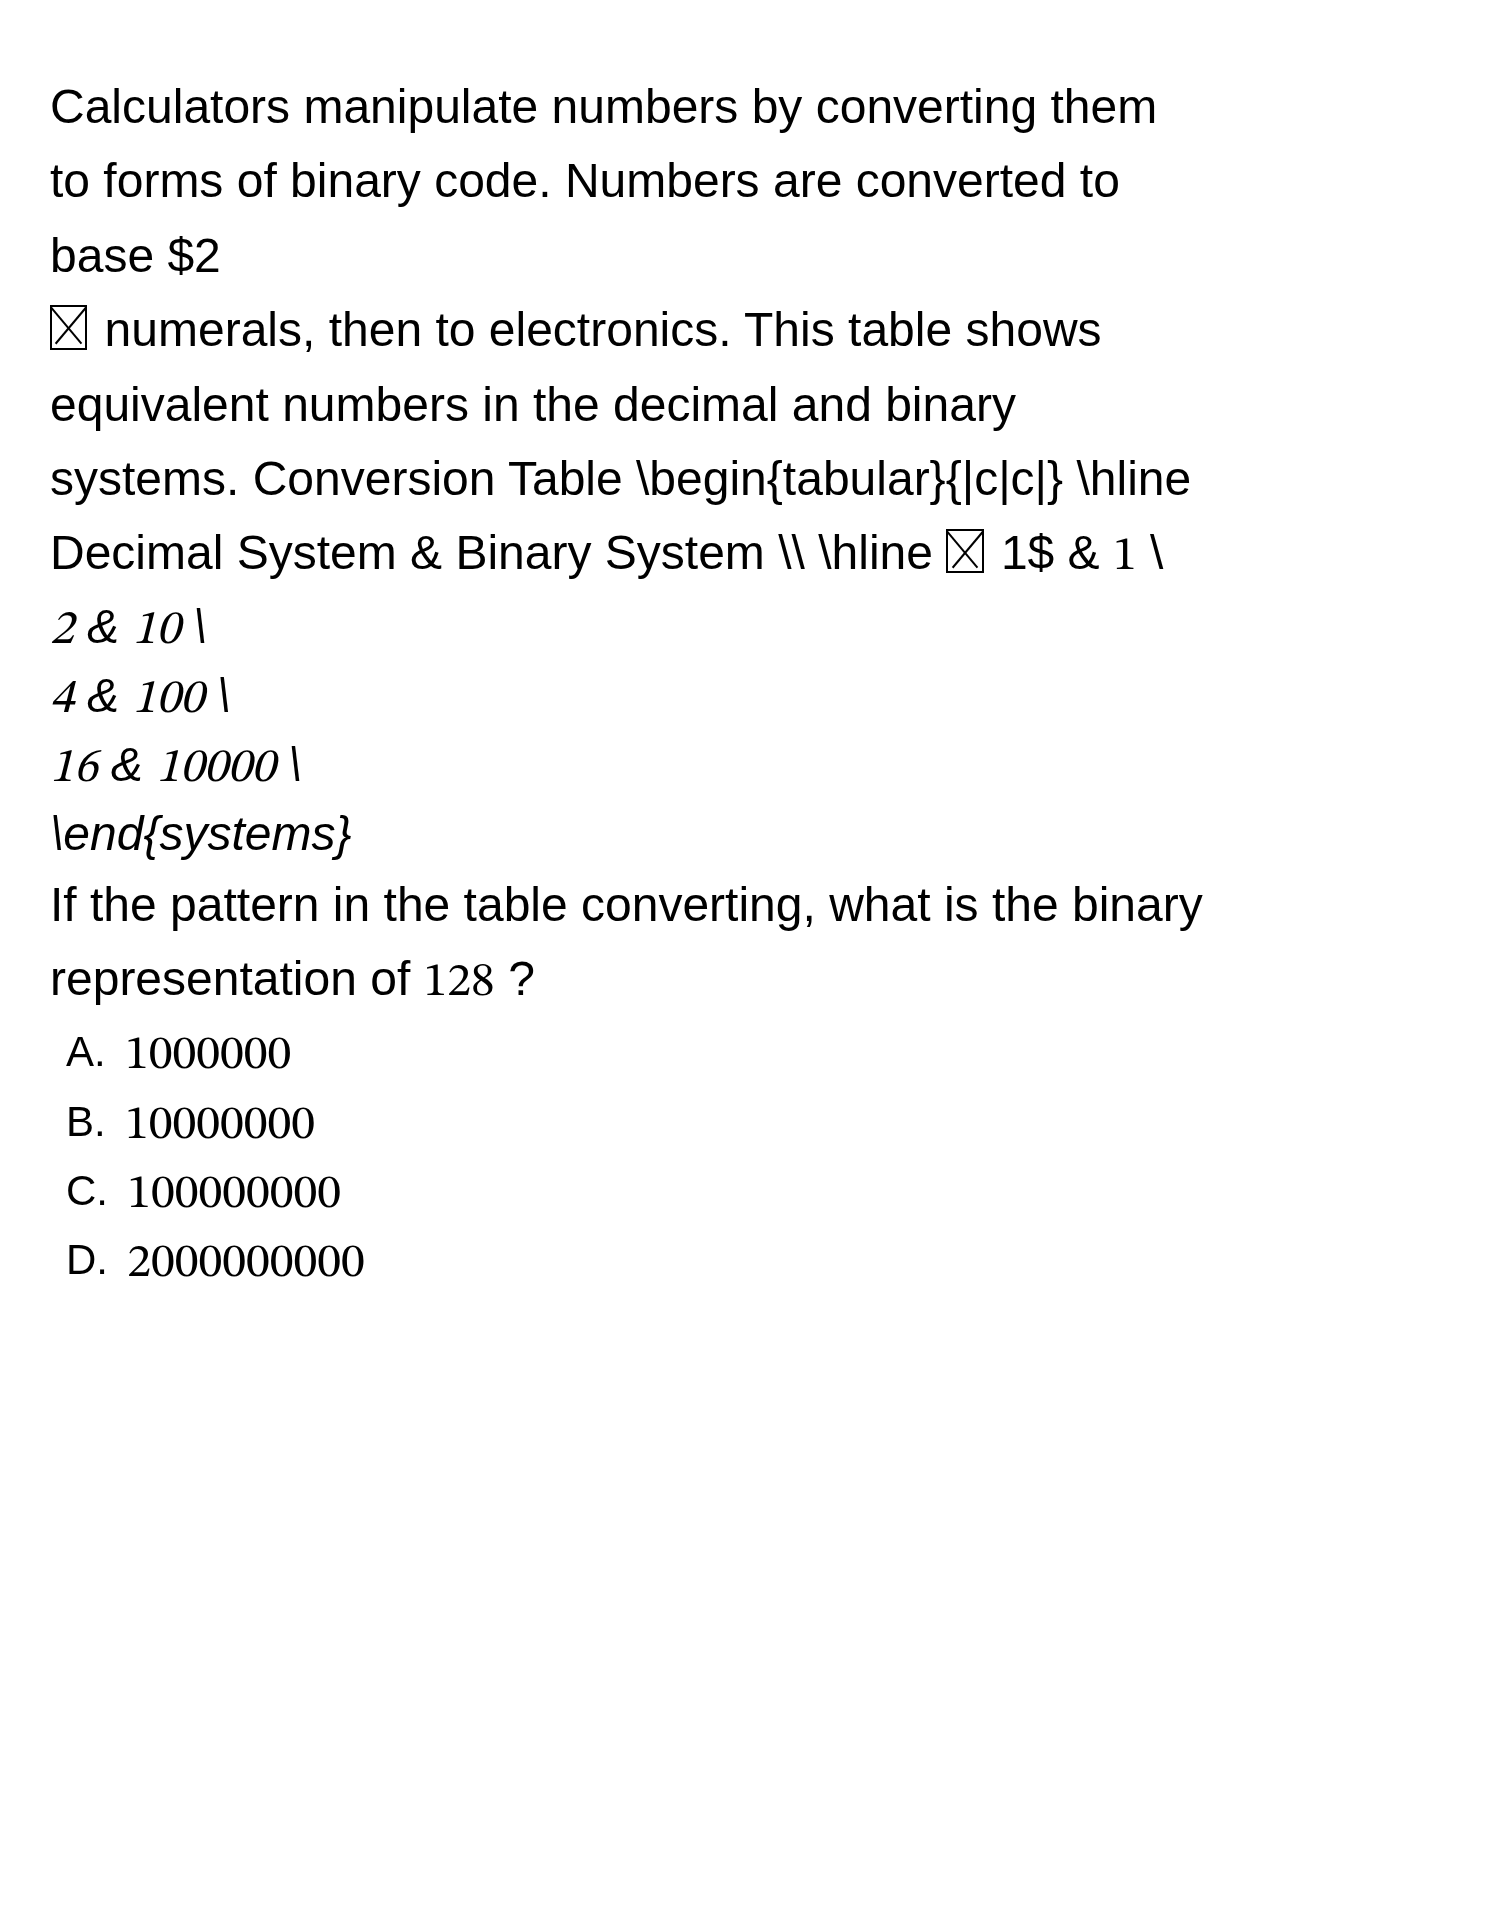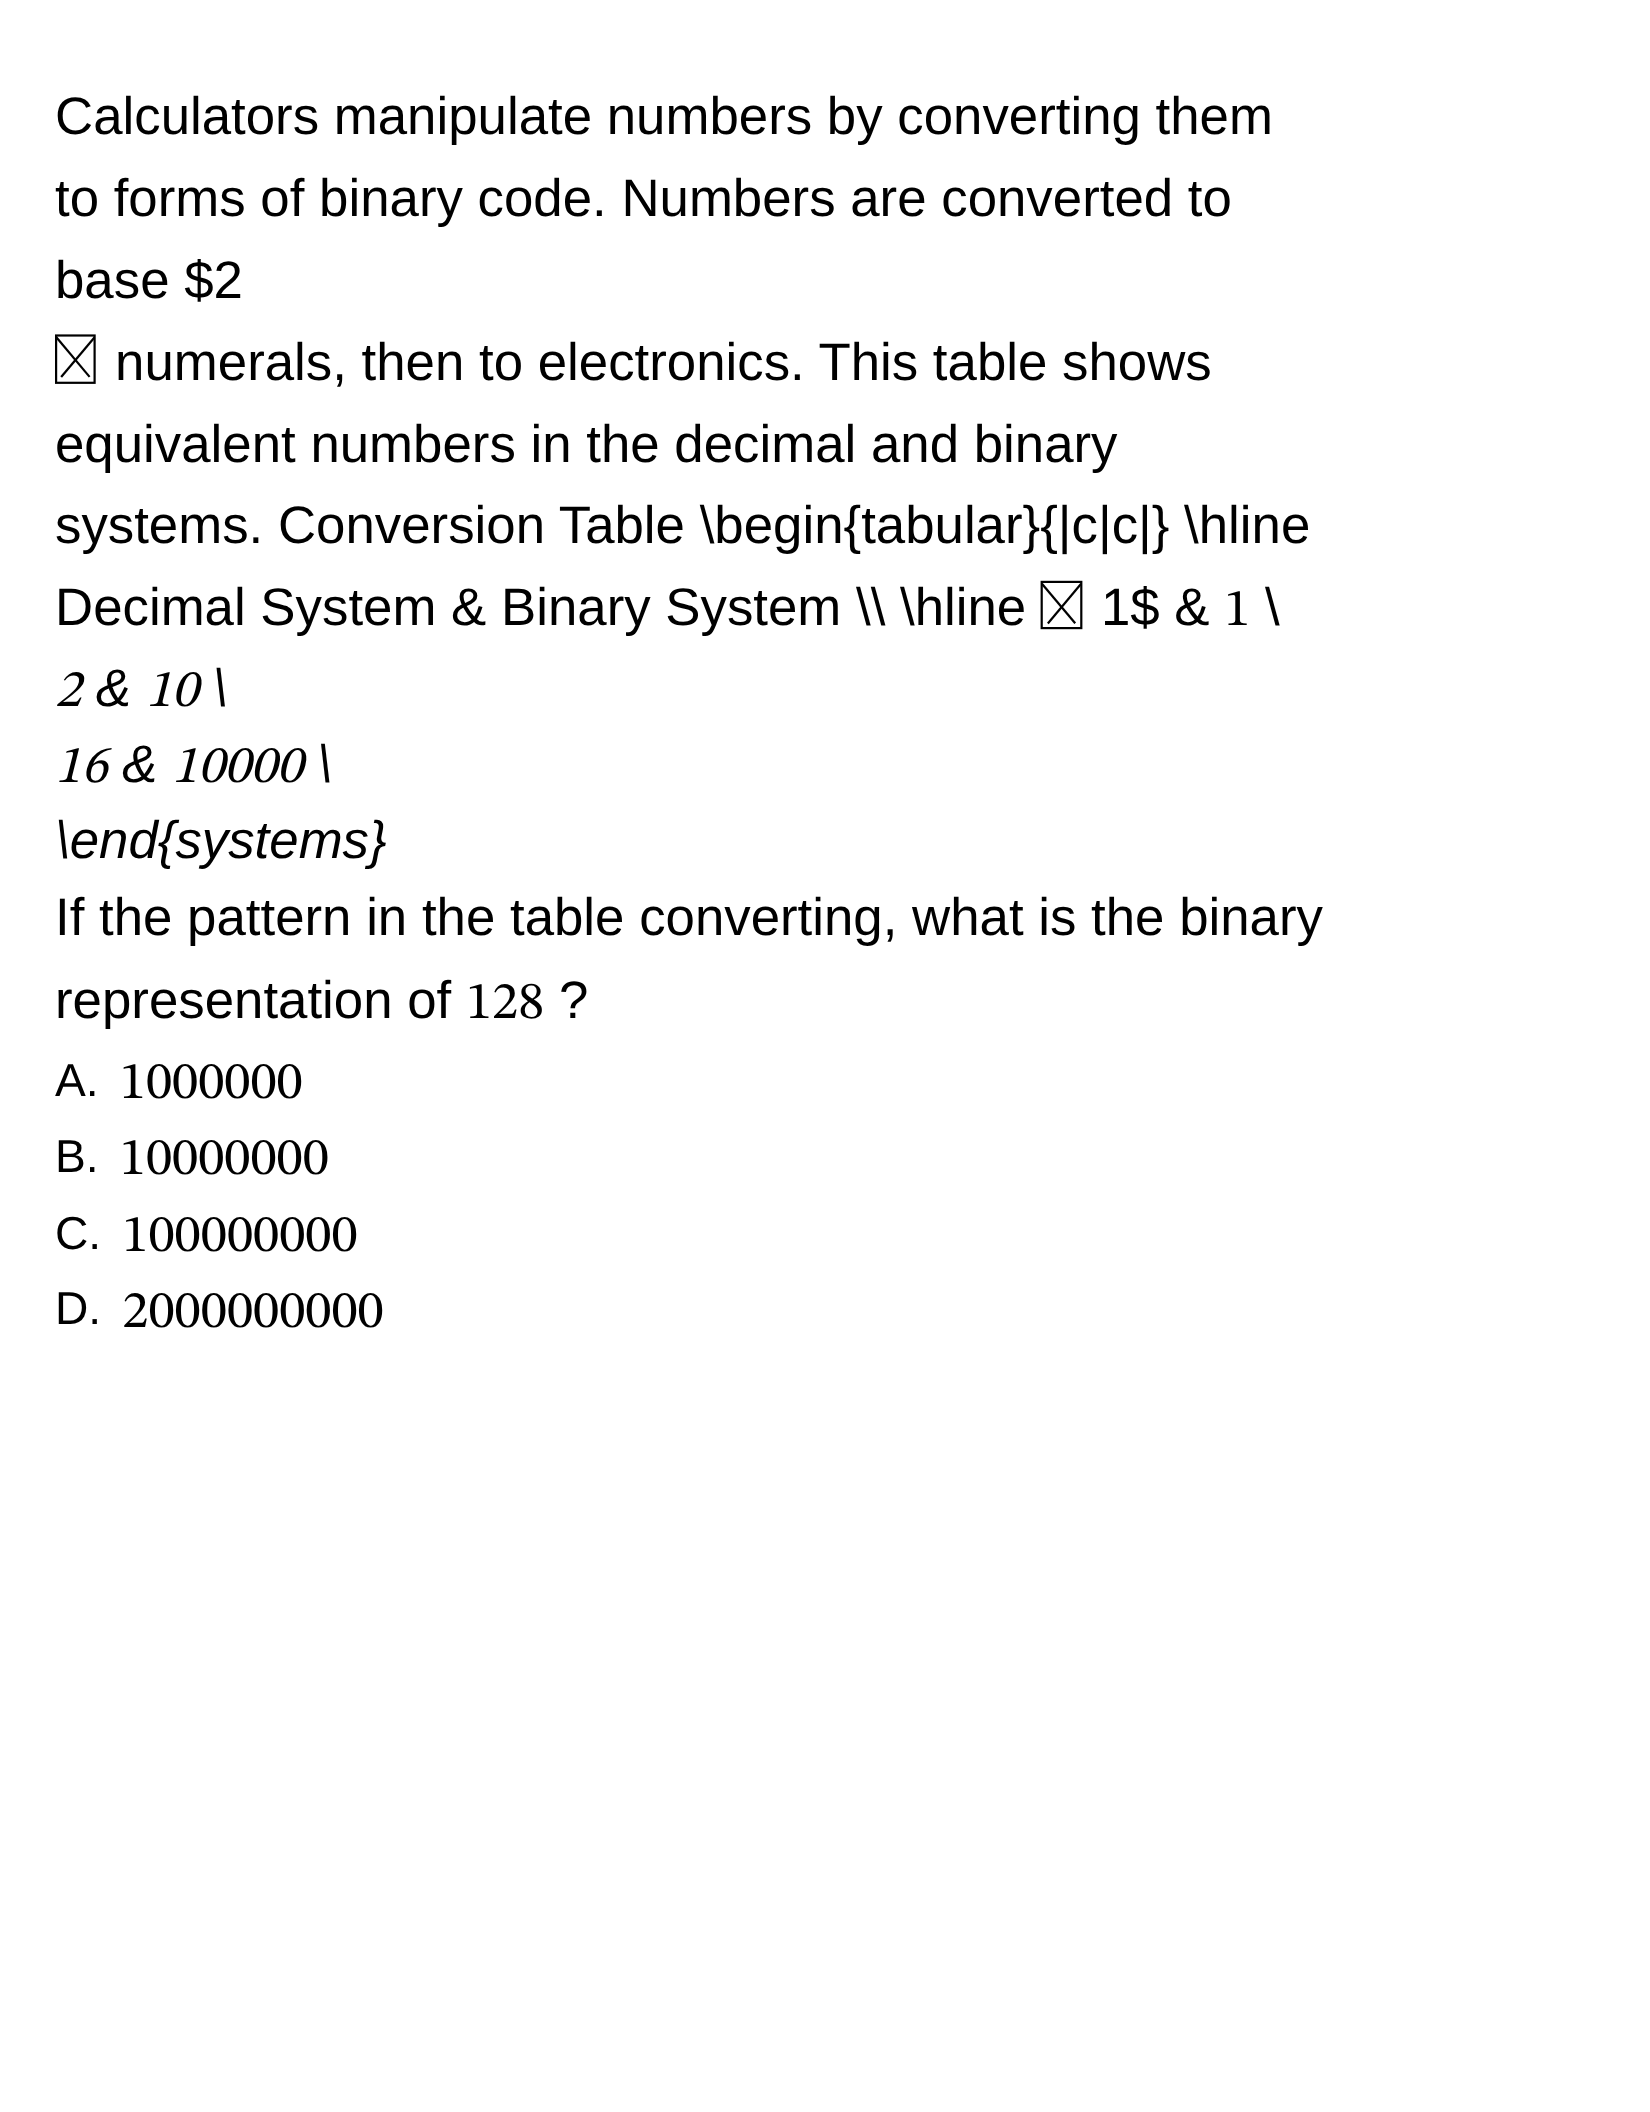--- a/index.html
+++ b/index.html
@@ -55,38 +55,42 @@
   }
   .row-line {
     display: block;
     line-height: 1.38;
     font-style: italic;
   }
   .choice-line {
     display: block;
     line-height: 1.38;
     font-size: 48px;
+    margin-left: 16px;
   }
   .choice-label {
     font-size: 42px;
     margin-right: 0.18em;
     vertical-align: 0.05em;
   }
 </style>
 </head>
 <body>
 
 <div class="page">
 
   <div class="body-text">
     <span>Calculators manipulate numbers by converting them to forms of binary code. Numbers are converted to base $2</span><br>
     <span class="tofu"></span><span> numerals, then to electronics. This table shows equivalent numbers in the decimal and binary systems. Conversion Table \begin{tabular}{|c|c|} \hline Decimal System &amp; Binary System \\ \hline </span><span class="tofu"></span><span> 1$ &amp; </span><span class="math">1</span><span> \</span>
 
     <span class="row-line">
       <span class="math">2</span><span>  &amp;  </span><span class="math">10</span><span> \</span>
+    </span>
+    <span class="row-line">
+      <span class="math">4</span><span>  &amp;  </span><span class="math">100</span><span> \</span>
     </span>
     <span class="row-line">
       <span class="math">16</span><span>  &amp;  </span><span class="math">10000</span><span> \</span>
     </span>
 
     <span class="row-line">\end{systems}</span>
 
     <span>If the pattern in the table converting, what is the binary representation of </span><span class="math">128</span><span> ?</span>
 
     <span class="choice-line">

